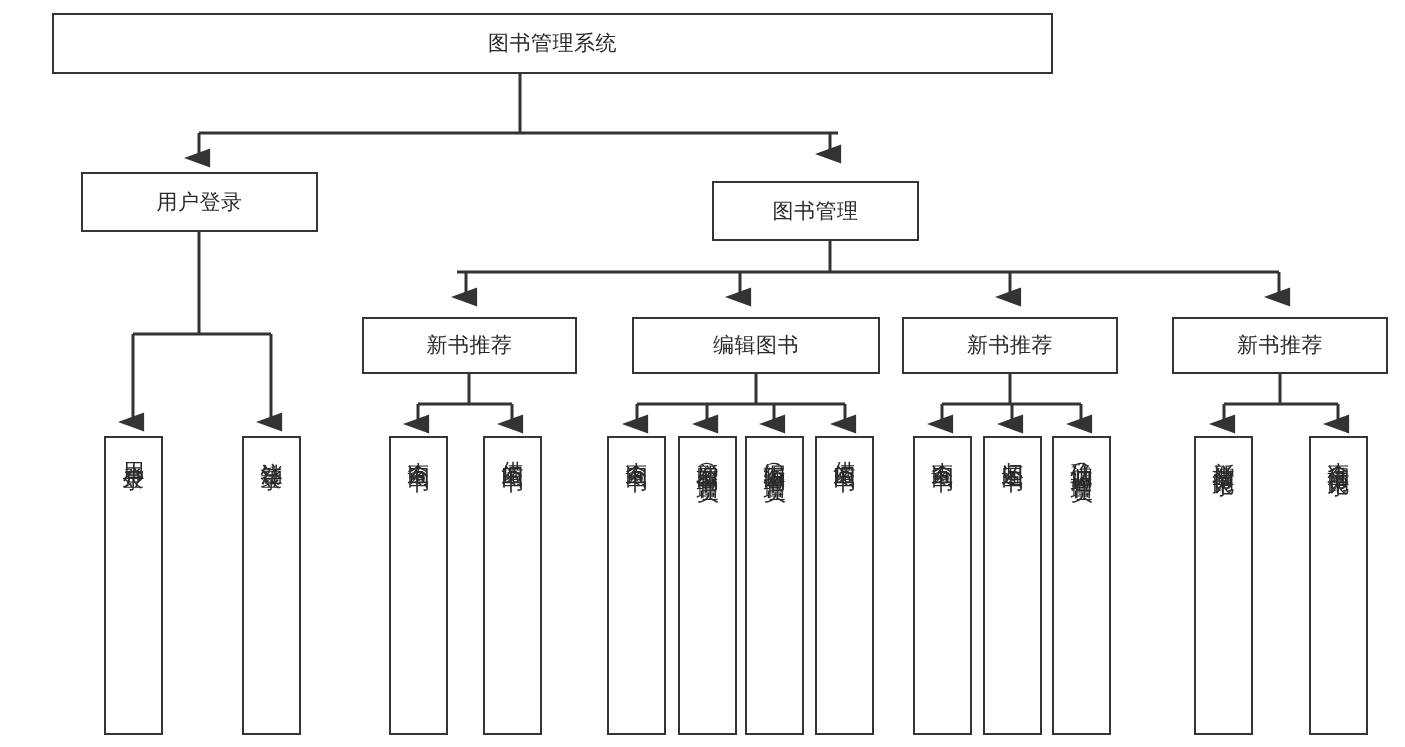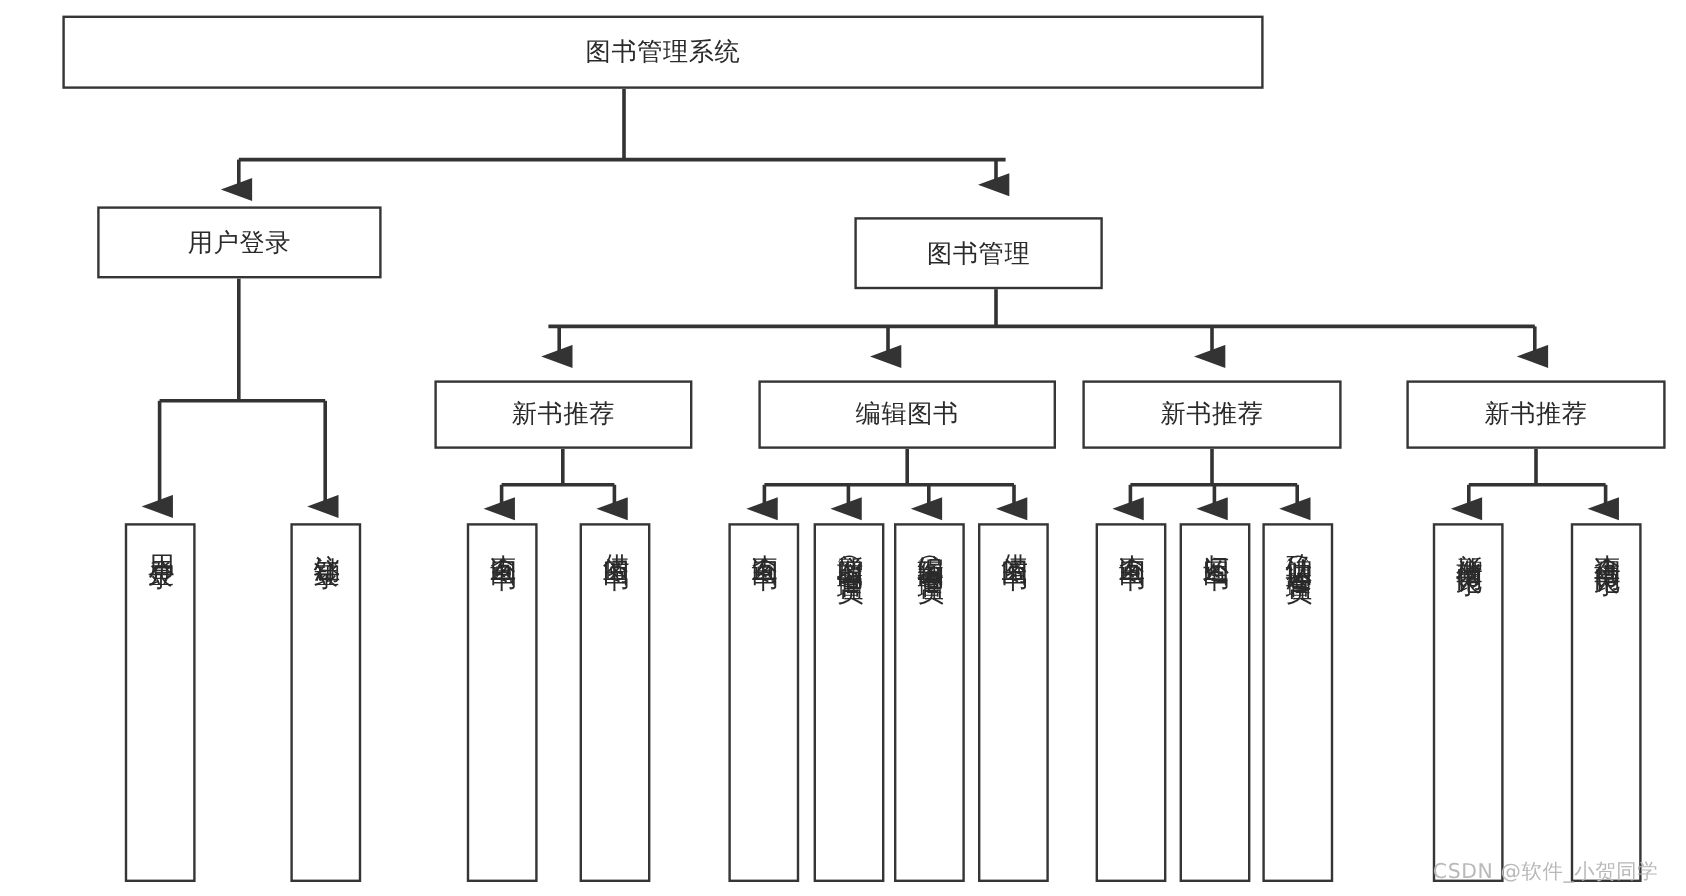--- a/index.html
+++ b/index.html
@@ -184,15 +184,14 @@
     <span class="node-label">确认归还（管理员）</span>
   </div>
 
   <div class="node vertical" style="left:1194px; top:436px; width:59px; height:299px;">
     <span class="node-label">新增借阅记录</span>
   </div>
   <div class="node vertical" style="left:1309px; top:436px; width:59px; height:299px;">
     <span class="node-label">查询借阅记录</span>
   </div>
 
-  <div id="watermark">CSDN @软件_小贺同学</div>
 
 </div>
 
 </body></html>

